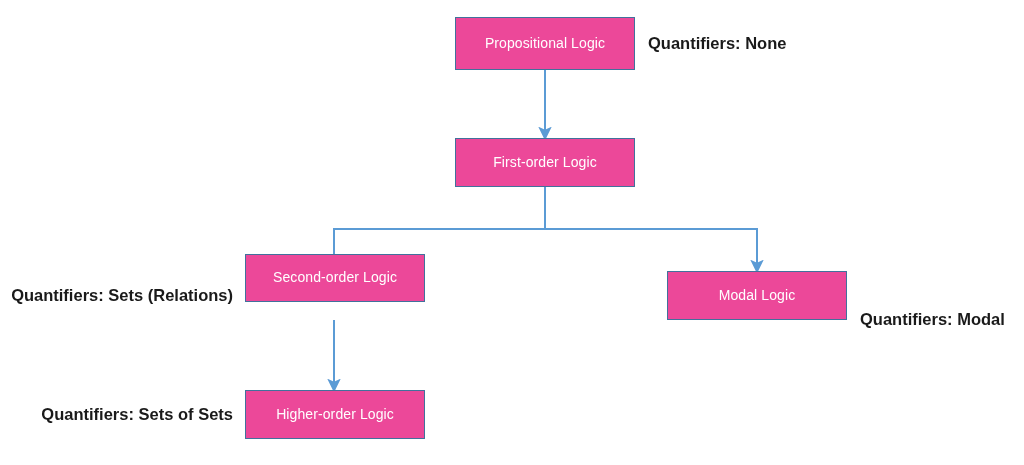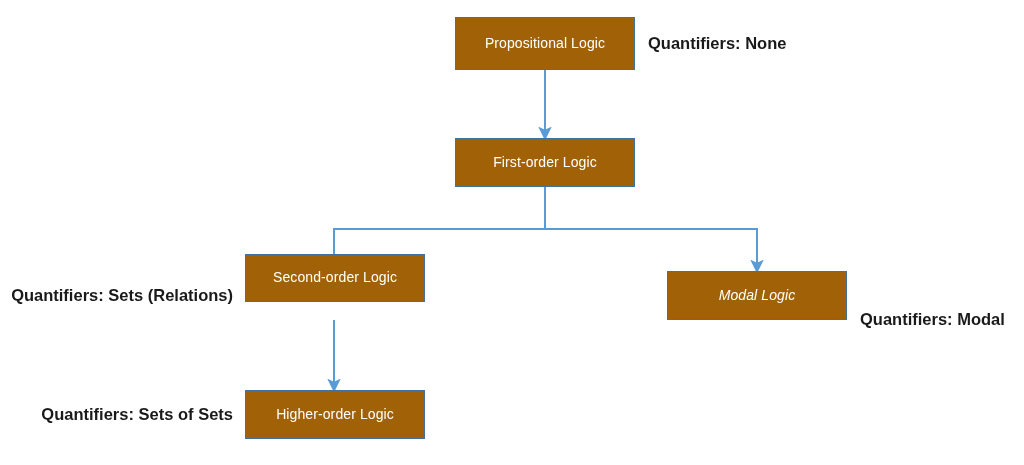--- a/index.html
+++ b/index.html
@@ -25,21 +25,21 @@
     position: absolute;
     left: 0;
     top: 0;
     width: 1024px;
     height: 465px;
     pointer-events: none;
   }
   .node {
     position: absolute;
     box-sizing: border-box;
-    background: #a16207;
+    background: #ec4899;
     border: 1px solid #41719C;
     display: flex;
     align-items: center;
     justify-content: center;
     color: #ffffff;
     font-size: 14px;
     font-weight: 400;
     letter-spacing: 0.1px;
     text-align: center;
     line-height: 1.1;
@@ -57,21 +57,21 @@
     text-align: right;
   }
   .annotation.right-of {
     text-align: left;
   }
 
   
   #node-propositional { left: 455px; top: 17px;  width: 180px; height: 53px; }
   #node-firstorder    { left: 455px; top: 138px; width: 180px; height: 49px; }
   #node-secondorder   { left: 245px; top: 254px; width: 180px; height: 48px; }
-  #node-modal         { left: 667px; top: 271px; width: 180px; height: 49px; font-style: italic; }
+  #node-modal         { left: 667px; top: 271px; width: 180px; height: 49px; }
   #node-higherorder   { left: 245px; top: 390px; width: 180px; height: 49px; }
 
   
   #ann-propositional { left: 648px; top: 35px; }
   #ann-firstorder    { left: 648px; top: 154px; }
   #ann-secondorder   { right: 791px; top: 287px; }
   #ann-modal         { left: 860px; top: 287px; margin-top: 24px; }
   #ann-higherorder   { right: 791px; top: 406px; }
 </style>
 </head>

